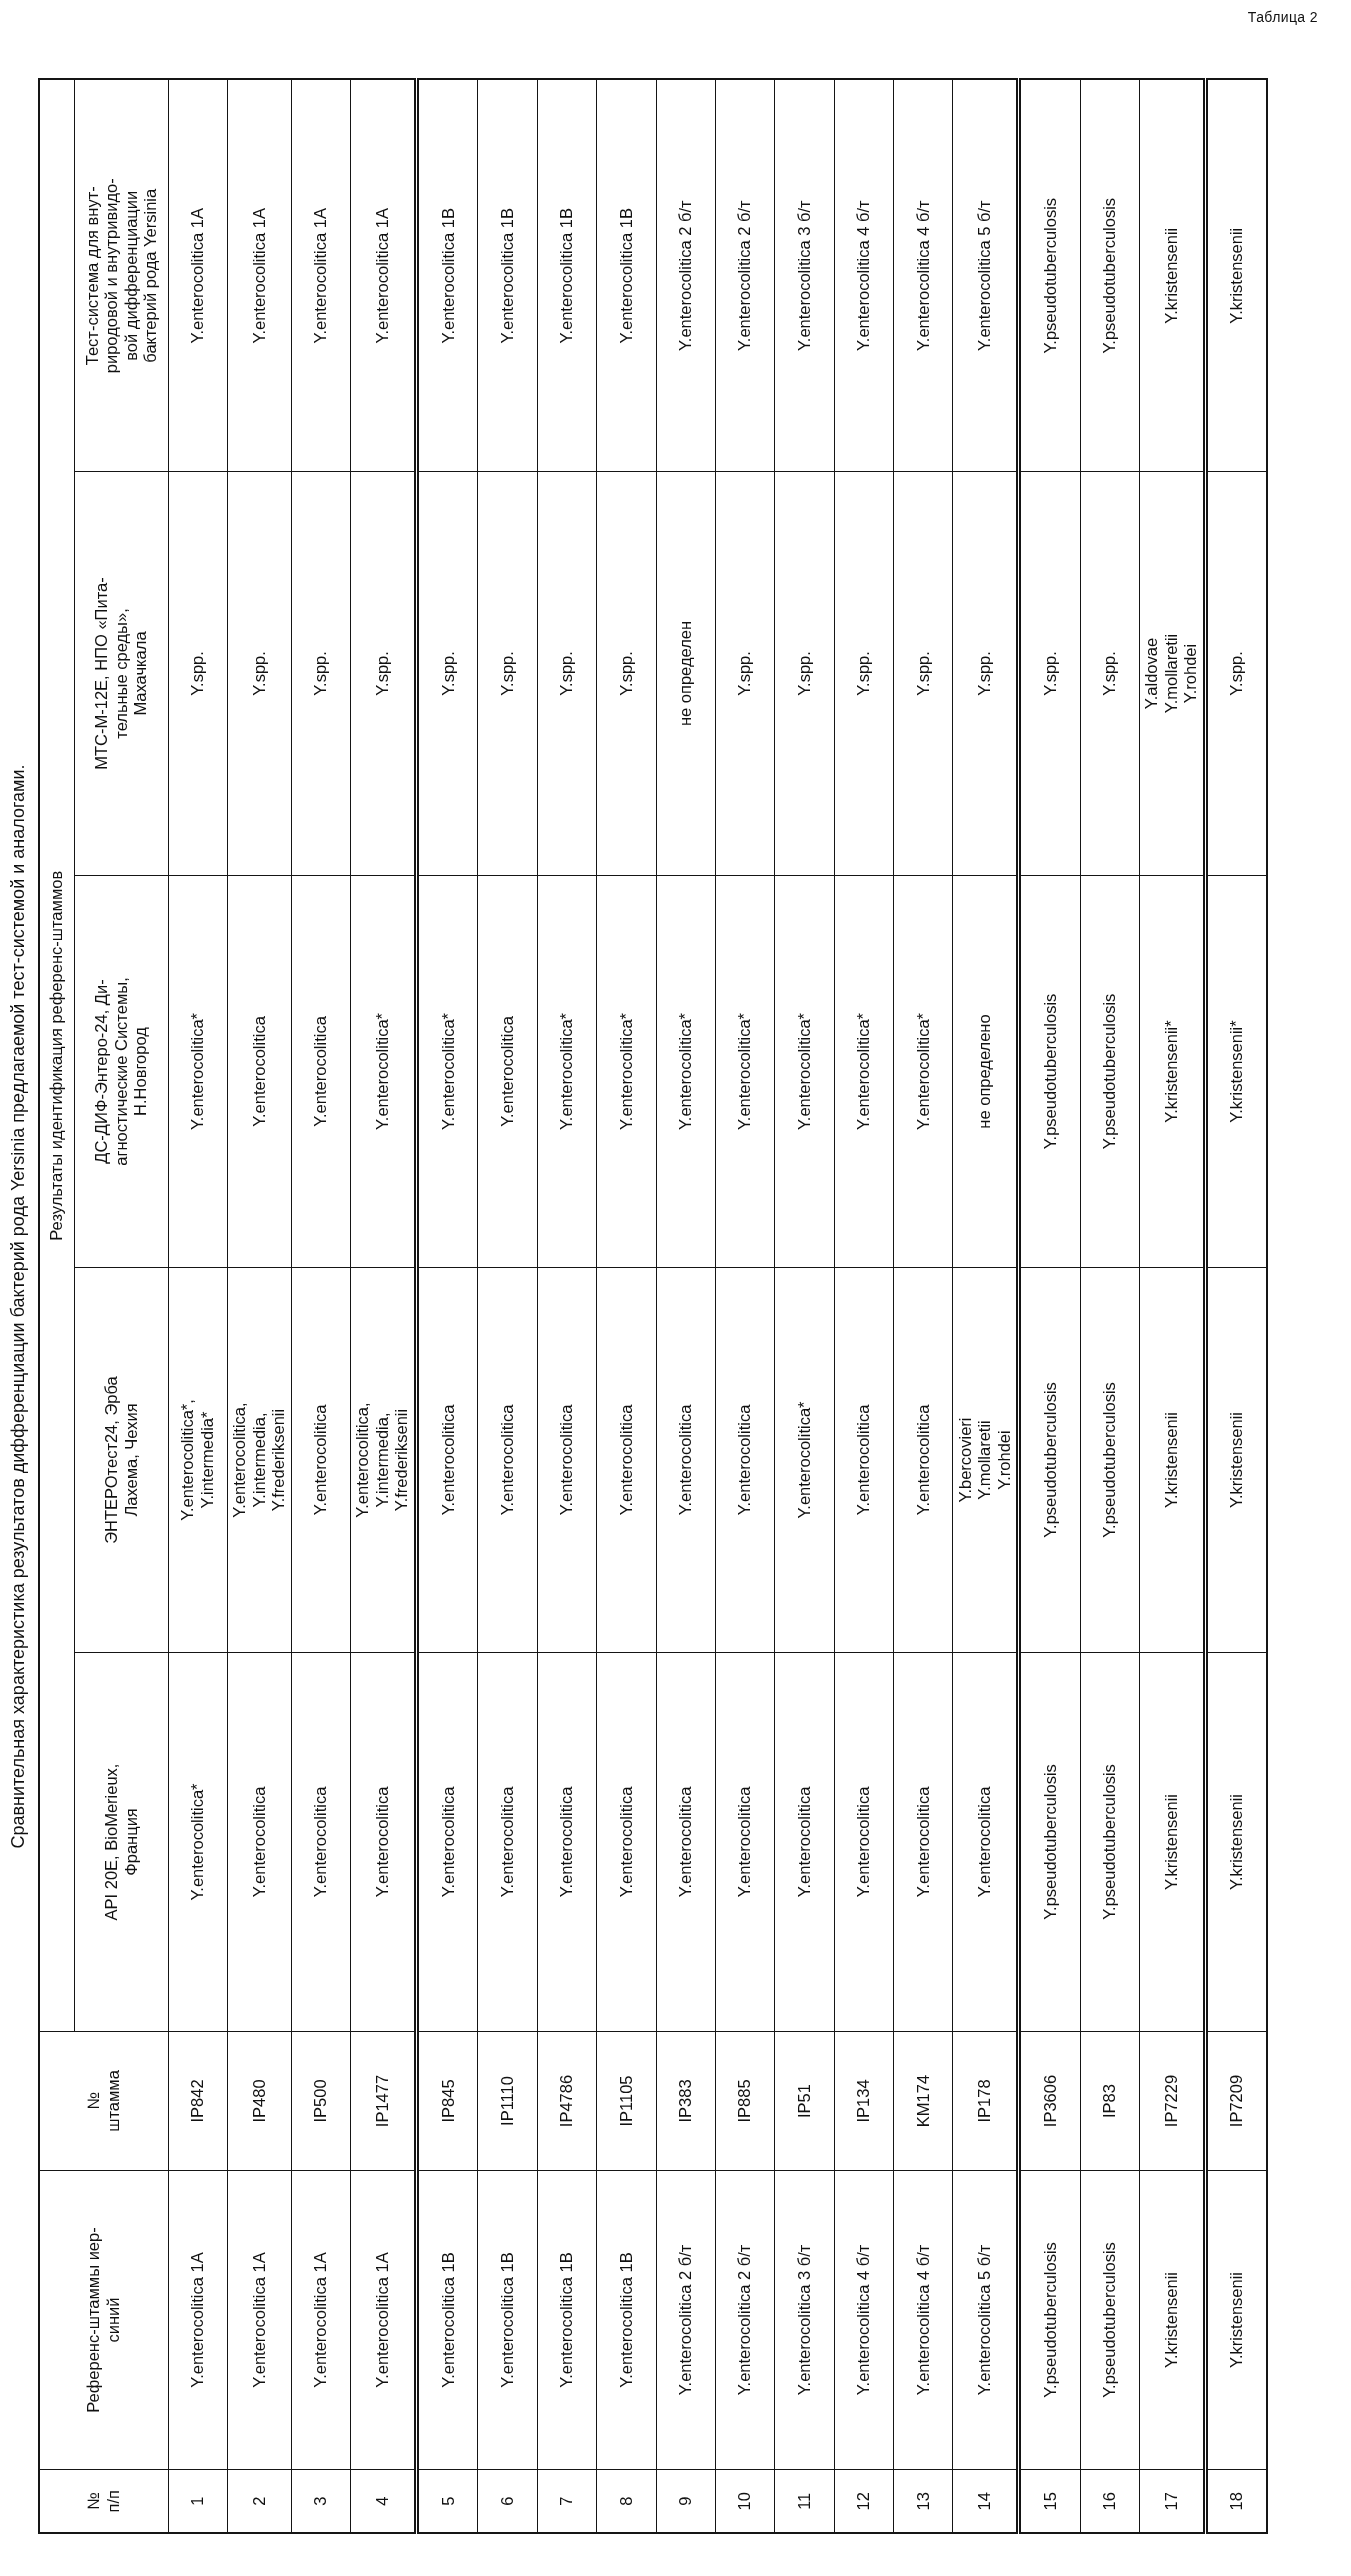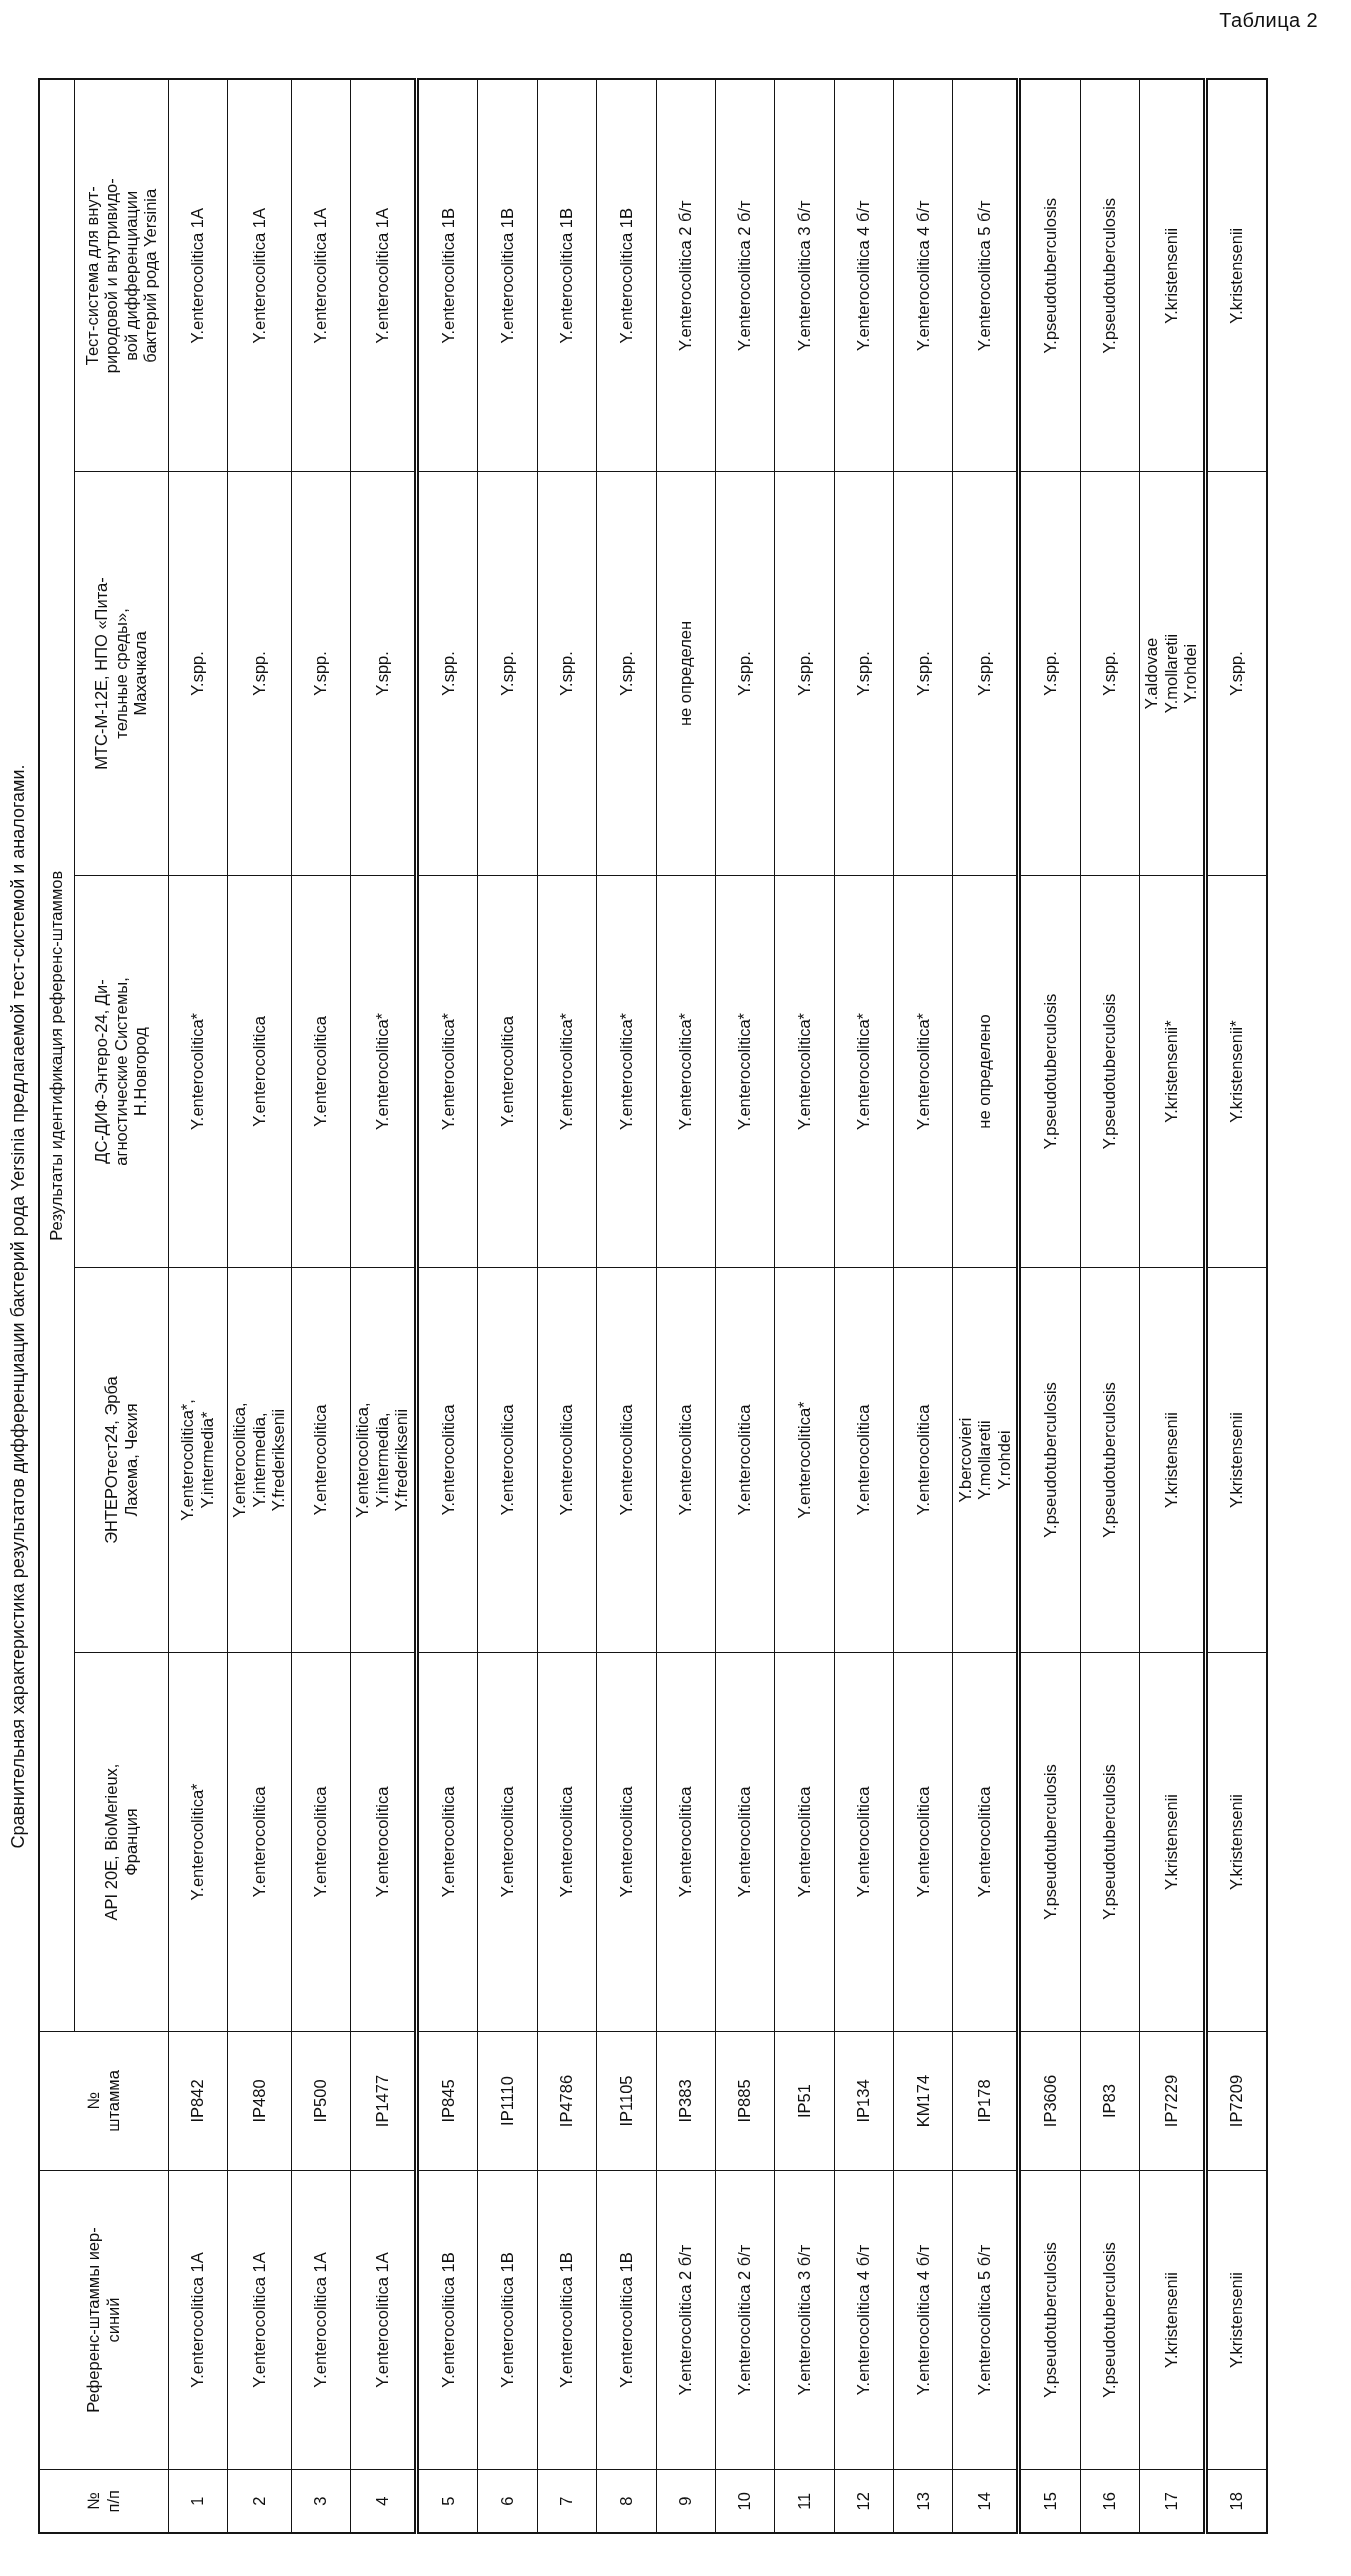--- a/index.html
+++ b/index.html
@@ -10,21 +10,21 @@
     background: #ffffff;
     overflow: hidden;
     font-family: "Liberation Sans", "DejaVu Sans", sans-serif;
     color: #111111;
   }
   
   .table-label {
     position: absolute;
     top: 9px;
     right: 34px;
-    font-size: 20px;
+    font-size: 14px;
     letter-spacing: 0.4px;
   }
   
   .rotated {
     position: absolute;
     top: 42px;
     left: 4.5px;
     width: 2529px;
     height: 1343px;
     transform-origin: 0 0;

